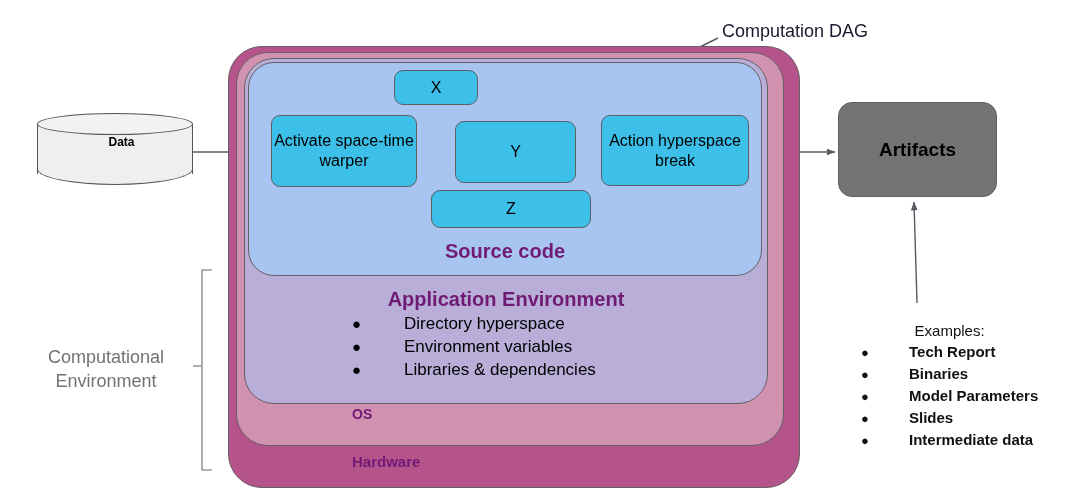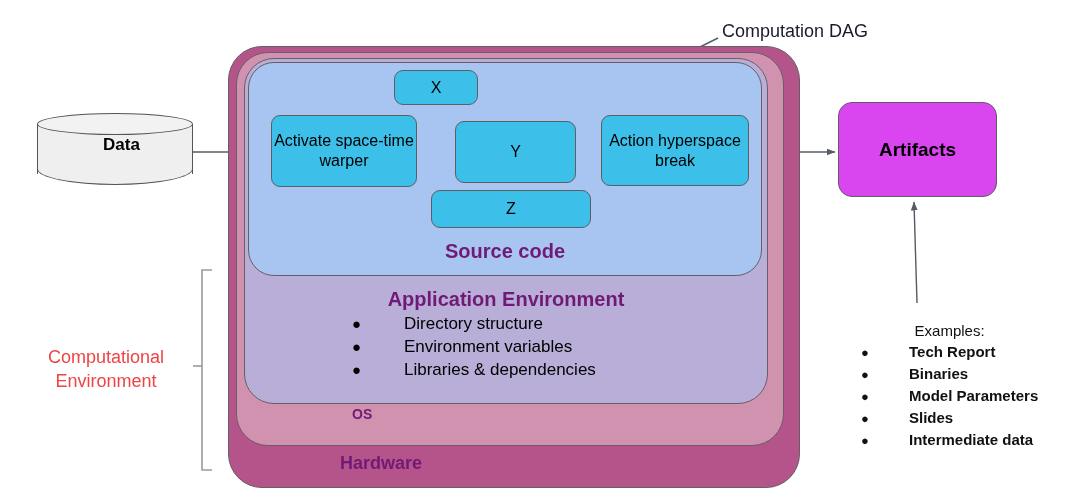--- a/index.html
+++ b/index.html
@@ -64,22 +64,22 @@
   #caption-appenv {
     left: 244px; top: 288px; width: 524px;
     text-align: center;
     font-size: 20px;
   }
   #caption-os {
     left: 352px; top: 406px;
     font-size: 14px;
   }
   #caption-hardware {
-    left: 340px; top: 453px;
-    font-size: 18px;
+    left: 352px; top: 453px;
+    font-size: 15px;
     text-align: right;
   }
 
   
   #appenv-list {
     position: absolute;
     left: 352px; top: 312px;
     margin: 0;
     padding: 0;
     list-style: none;
@@ -146,30 +146,30 @@
     box-sizing: border-box;
     background: #f2f2f2;
     border: 1.2px solid #555555;
     border-radius: 50%;
   }
   #data-cylinder .cyl-label {
     position: absolute;
     left: 0; top: 22px; width: 169px;
     text-align: center;
     font-weight: bold;
-    font-size: 17px;
+    font-size: 12px;
     color: #000000;
   }
 
   
   #artifacts-box {
     position: absolute;
     left: 838px; top: 102px; width: 159px; height: 95px;
     box-sizing: border-box;
-    background: #d946ef;
+    background: #737373;
     border: 1.2px solid #5d6063;
     border-radius: 14px;
     display: flex;
     align-items: center;
     justify-content: center;
     font-weight: bold;
     font-size: 19px;
     color: #000000;
   }
 
@@ -180,21 +180,21 @@
     font-size: 18px;
     color: #1a1a2e;
     white-space: nowrap;
   }
   #computational-env-label {
     position: absolute;
     left: 20px; top: 345px; width: 172px;
     text-align: center;
     font-size: 18px;
     line-height: 24px;
-    color: #ef4444;
+    color: #737373;
   }
   #examples-block {
     position: absolute;
     left: 861px; top: 320px;
     font-size: 15px;
     color: #111111;
     line-height: 21px;
     white-space: nowrap;
   }
   #examples-block .ex-title { display: block; text-align: center; }
@@ -259,21 +259,21 @@
 <div class="node" id="node-z">Z</div>
 
 <div class="node" id="node-action">Action hyperspace break</div>
 
 <div class="layer-caption" id="caption-source">Source code</div>
 
 <div class="layer-caption" id="caption-appenv">Application Environment</div>
 
 <ul id="appenv-list">
   <li>
-    <span class="bullet">●</span><span>Directory structure</span>
+    <span class="bullet">●</span><span>Directory hyperspace</span>
   </li>
   <li>
     <span class="bullet">●</span><span>Environment variables</span>
   </li>
   <li>
     <span class="bullet">●</span><span>Libraries &amp; dependencies</span>
   </li>
 </ul>
 
 <div class="layer-caption" id="caption-os">OS</div>

